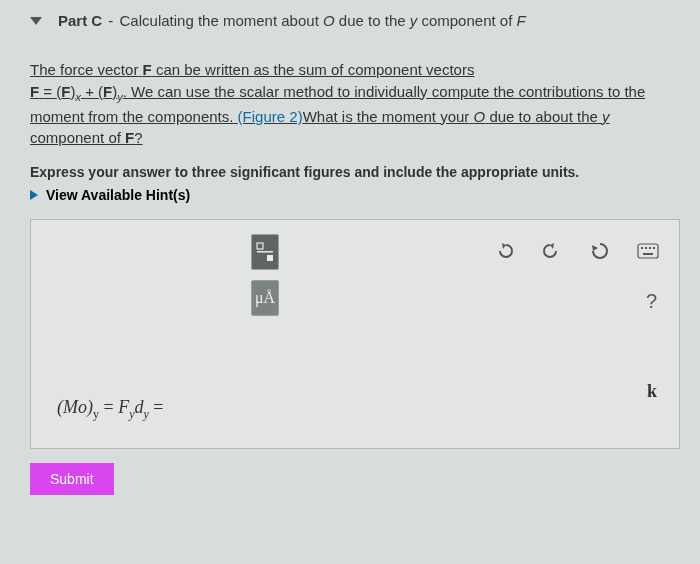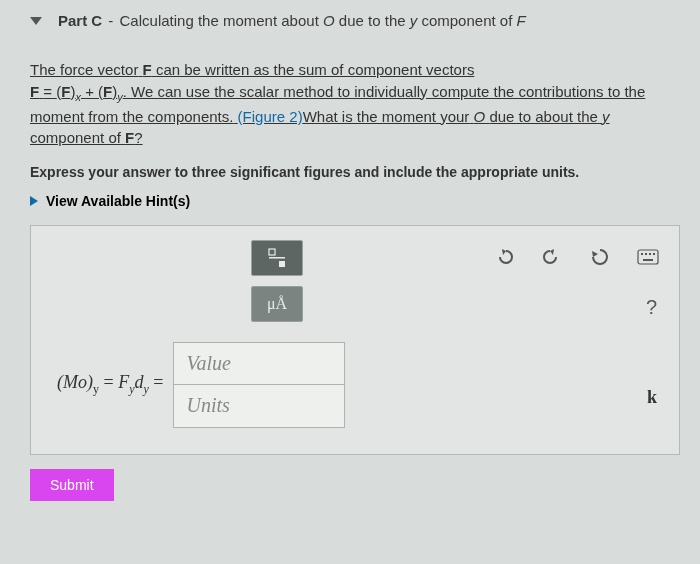--- a/index.html
+++ b/index.html
@@ -33,21 +33,21 @@
     font-size: 15px;
     color: #333;
     line-height: 1.45;
     margin-bottom: 14px;
     text-decoration: underline;
   }
   .body-text .bf { font-weight: bold; }
   .body-text .it { font-style: italic; }
   .body-text .sub { font-size: 11px; vertical-align: sub; }
   .body-text a { color: #0f6aa8; text-decoration: none; text-align: right; }
-  .instruct { font-weight: bold; font-size: 14px; color: #333; margin-bottom: 10px; line-height:1.4; }
+  .instruct { font-weight: bold; font-size: 14px; color: #333; margin-bottom: 4px; line-height:1.4; }
   .hints {
     display: flex; align-items: center; gap: 8px;
     color: #000000; font-weight: bold; font-size: 14px;
     margin-bottom: 16px; cursor: pointer;
   }
   .hints .tri {
     width: 0; height: 0;
     border-top: 5px solid transparent;
     border-bottom: 5px solid transparent;
     border-left: 8px solid #0f6aa8;
@@ -59,21 +59,21 @@
     height: 230px;
     padding: 14px;
   }
   .toolbar-top {
     position: absolute;
     top: 14px; left: 220px;
     display: flex;
     gap: 6px;
   }
   .tool-btn {
-    width: 52px; height: 36px;
+    width: 28px; height: 36px;
     border: 1px solid #9aa09d;
     background: #6e7674;
     display:flex; align-items:center; justify-content:center;
     border-radius:2px;
   }
   .tool-btn.active { background:#5e6664; }
   .toolbar-right {
     position: absolute;
     top: 18px; right: 18px;
     display: flex; gap: 22px; align-items:center;
@@ -221,24 +221,20 @@
       <span class="unit-label">μÅ</span>
     </div>
   </div>
 
   <div class="help-q">?</div>
 
   <div class="equation-row">
     <div class="eq-lhs">
       <span class="it">(Mo)</span><span class="sub">y</span><span> = </span><span class="it">F</span><span class="it sub">y</span><span class="it">d</span><span class="it sub">y</span><span> = </span>
     </div>
-    <div class="frac">
-      <div class="frac-cell">Value</div>
-      <div class="frac-cell">Units</div>
-    </div>
   </div>
 
   <div class="unit-k">k</div>
 </div>
 
 <button class="submit">Submit</button>
 
 
 
 

